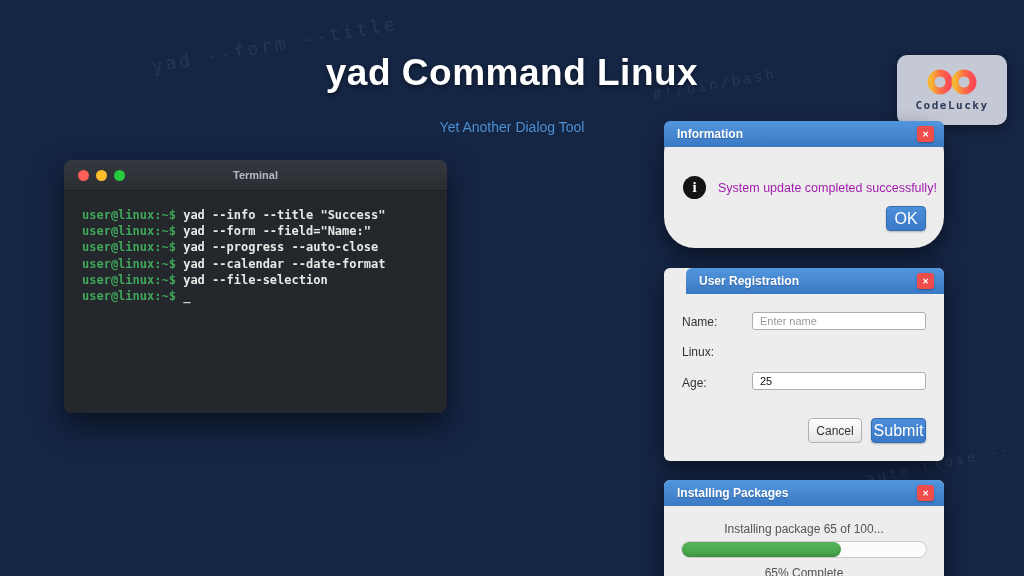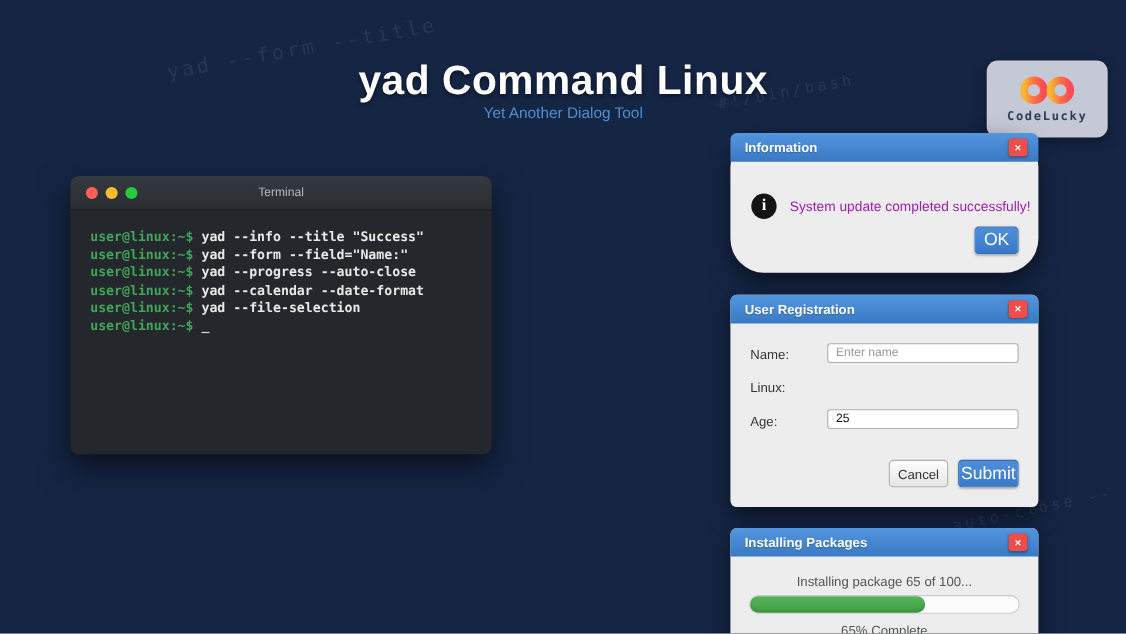--- a/index.html
+++ b/index.html
@@ -17,42 +17,42 @@
     position:absolute; z-index:1; font-family:"DejaVu Sans Mono", monospace;
     color:rgba(165,185,225,0.12); letter-spacing:3px; white-space:nowrap;
     transform:rotate(-10deg);
   }
   .wm1 { left:150px; top:34px; font-size:18px; }
   .wm2 { left:652px; top:76px; font-size:14px; }
   .wm3 { left:842px; top:458px; font-size:14px; transform:rotate(-12deg); }
   
   .header { position:absolute; z-index:2; left:0; top:52px; width:1024px; text-align:center; }
   .title { font-size:37px; font-weight:bold; color:#ffffff; text-shadow:0 2px 4px rgba(0,0,0,.45); letter-spacing:.5px; }
-  .subtitle { margin-top:0; font-size:14px; color:#4e8fd0; }
+  .subtitle { margin-top:25px; font-size:14px; color:#4e8fd0; }
   
   .logo-card {
     position:absolute; z-index:3; left:897px; top:14px; width:110px; height:70px;
     background:#c4c9d5; border-radius:10px; box-shadow:0 4px 12px rgba(0,0,0,.35);
     display:flex; flex-direction:column; align-items:center; justify-content:center; gap:3px;margin-top:41px;
   }
   .logo-label { font-family:"DejaVu Sans Mono", monospace; font-size:11px; font-weight:bold; color:#2e3c5a; letter-spacing:1.5px; }
   
   .terminal {
     position:absolute; z-index:3; left:64px; top:160px; width:383px; height:253px;
     border-radius:8px; background:#24272c; box-shadow:0 12px 30px rgba(0,0,0,.55);
   }
   .term-bar {
     height:31px; border-radius:8px 8px 0 0;
     background:linear-gradient(#34393f,#2a2e33); border-bottom:1px solid #1c1f23;
     display:flex; align-items:center; position:relative;
   }
   .lights { position:absolute; left:14px; top:10px; display:flex; gap:7px; }
   .light { width:11px; height:11px; border-radius:50%; }
   .light.r { background:#ff5f56; } .light.y { background:#ffbd2e; } .light.g { background:#27c93f; }
-  .term-title { width:100%; text-align:center; font-size:11px; font-weight:normal; color:#b3b9bf; }
+  .term-title { width:100%; text-align:center; font-size:11px; font-weight:bold; color:#b3b9bf; }
   .term-body { padding:16px 0 0 18px; font-family:"DejaVu Sans Mono", monospace; font-size:12px; font-weight:bold; line-height:16.2px; }
   .prompt { color:#3fa65a; }
   .cmd { color:#e8e8e6; }
   .cursor { color:#d6d6d6; }
   
   .dialog {
     position:absolute; z-index:3; left:664px; width:280px;
     border-radius:6px; background:#ededed; box-shadow:0 8px 20px rgba(0,0,0,.5);
   }
   .dlg-bar {
@@ -71,21 +71,21 @@
     position:absolute; left:19px; top:55px; width:23px; height:23px; border-radius:50%;
     background:#141414; color:#fff; font-weight:bold; font-size:15px;
     display:flex; align-items:center; justify-content:center; font-family:"Liberation Serif", serif;
   }
   .info-msg { position:absolute; left:54px; top:60px; font-size:12.5px; color:#a21caf; }
   .btn-blue {
     border:1px solid #316cb4; border-radius:4px; color:#fff; font-size:16px;
     background:linear-gradient(#4d8fdb,#3a78c8); cursor:pointer; box-shadow:0 1px 2px rgba(0,0,0,.25);
   }
   .ok-btn { position:absolute; right:18px; top:85px; width:40px; height:25px; }
-  .dlg-form { top:268px; height:193px; }
+  .dlg-form { top:268px; height:193px;padding-left:22px; }
   .frm-label { position:absolute; left:18px; font-size:12px; color:#333; }
   .frm-input {
     position:absolute; left:88px; width:174px; height:18px;
     border:1px solid #aeaeae; border-radius:3px; background:#fff;
     font-size:11px; color:#111; padding:0 7px; font-family:"Liberation Sans", sans-serif;
   }
   .frm-input::placeholder { color:#9a9a9a; }
   .cancel-btn {
     position:absolute; left:144px; top:150px; width:54px; height:25px;
     background:linear-gradient(#fdfdfd,#e6e6e6); border:1px solid #b0b0b0; border-radius:4px;

